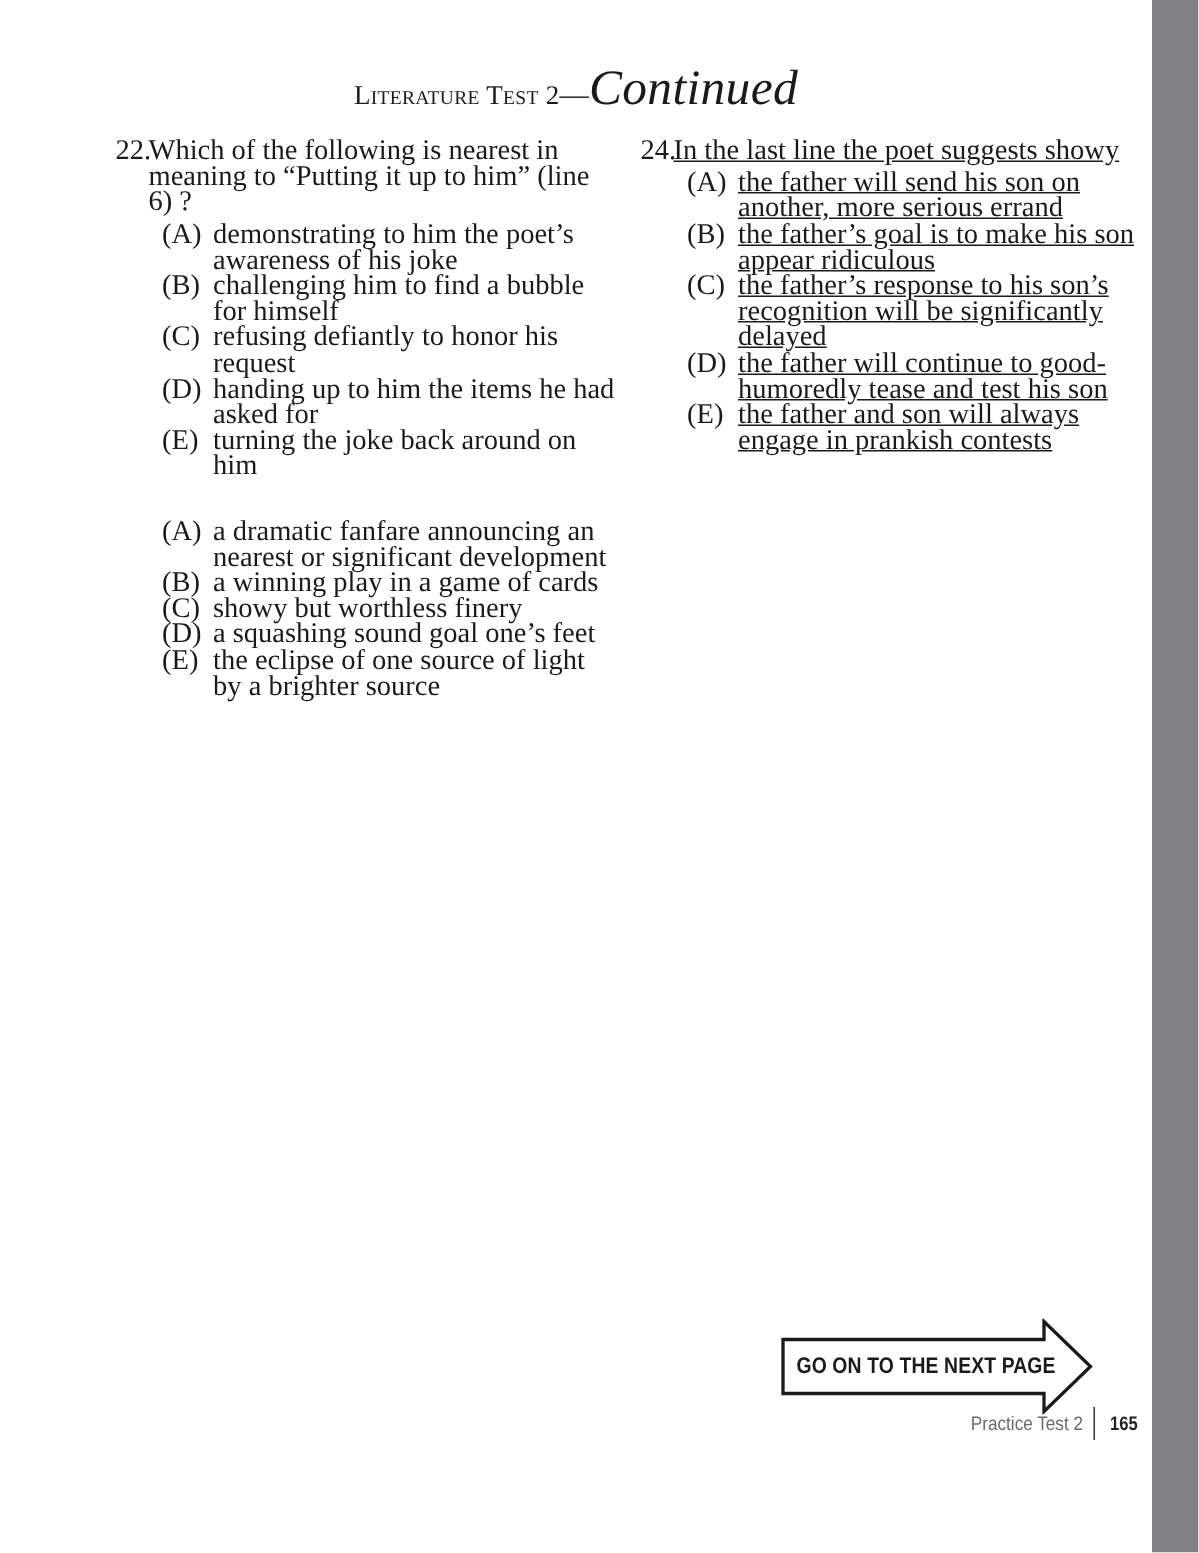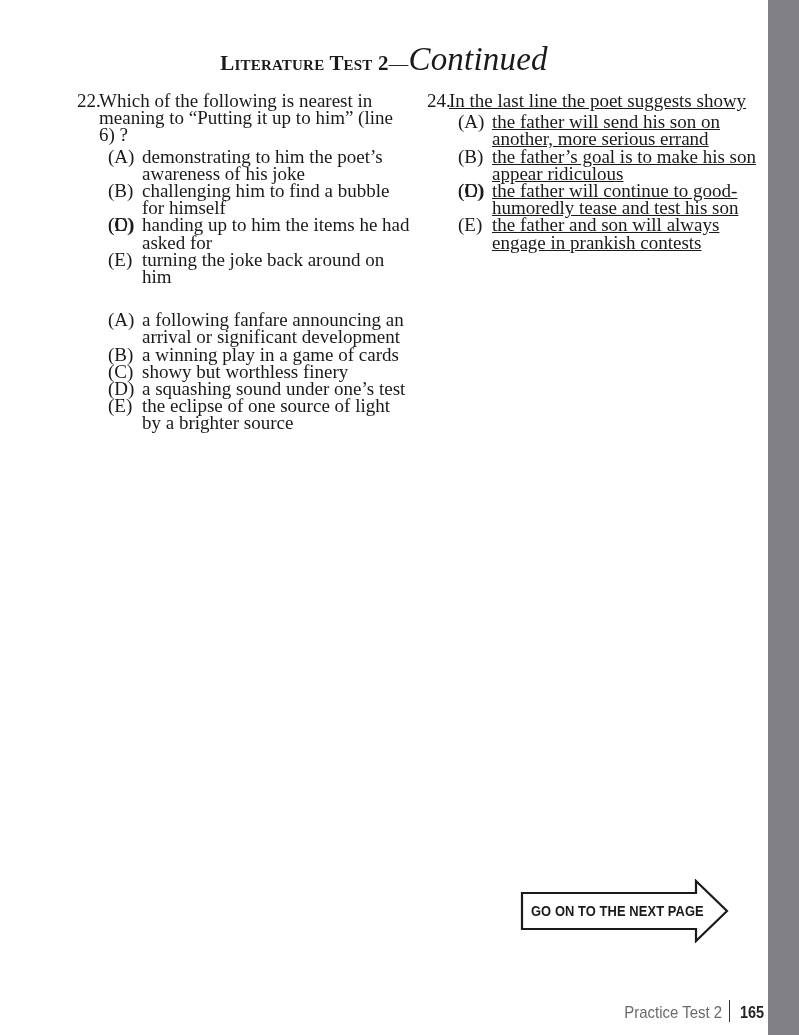--- a/index.html
+++ b/index.html
@@ -10,21 +10,21 @@
     color: #1a1a1a;
   }
   .side-bar {
     position: absolute; left: 768px; top: 0; width: 31px; height: 1035px;
     background: #808086;
   }
   .title {
     position: absolute; left: 0; width: 768px; top: 41px; text-align: center;
     font-size: 19.5px; letter-spacing: 0.2px; color: #1a1a1a;
   }
-  .title .caps { font-weight: bold; font-variant: small-caps; font-size: 21px; }
+  .title .caps { font-weight: normal; font-variant: small-caps; font-size: 18px; }
   .title .cont { font-style: italic; font-size: 33px; }
   .col { position: absolute; font-size: 19px; line-height: 17.2px; }
   .col-left { left: 77px; top: 92px; width: 335px; }
   .col-right { left: 427px; top: 92px; width: 335px; text-decoration: underline; }
   .question { margin-bottom: 0; }
   .q-stem { position: relative; padding-left: 22px; }
   .q-num { position: absolute; left: 0; top: 0; }
   .options { margin-top: 4px; padding-left: 31px; }
   .opt { position: relative; padding-left: 34px; }
   .opt-letter { position: absolute; left: 0; top: 0; }
@@ -32,22 +32,22 @@
   .arrow {
     position: absolute; left: 520px; top: 879px; width: 210px; height: 64px;
   }
   .arrow svg { position: absolute; left: 0; top: 0; }
   .arrow-label {
     position: absolute; left: 11px; top: 23px; font-family: "Liberation Sans", "DejaVu Sans", sans-serif;
     font-weight: bold; font-size: 15px; letter-spacing: 0.1px; color: #1a1a1a;
     transform: scaleX(0.86); transform-origin: left top; white-space: nowrap;
   }
   .footer {
-    position: absolute; top: 1001px; left: 600px; width: 160px; height: 20px;
-    font-family: "Liberation Sans", "DejaVu Sans", sans-serif; font-size: 17px;
+    position: absolute; top: 939px; left: 600px; width: 160px; height: 20px;
+    font-family: "Liberation Sans", "DejaVu Sans", sans-serif; font-size: 13px;
   }
   .footer-label { position: absolute; right: 38px; top: 2px; color: #6a6a6a; transform: scaleX(0.88); transform-origin: right top; white-space: nowrap; }
   .footer-divider { position: absolute; left: 129px; top: -1px; width: 1px; height: 22px; background: #333; }
   .footer-page { position: absolute; left: 140px; top: 2px; font-weight: bold; color: #222; transform: scaleX(0.85); transform-origin: left top; }
 </style>
 </head>
 <body>
 
 <div class="side-bar"></div>
 
@@ -57,49 +57,49 @@
 
 <div class="col col-left">
   <div class="question">
     <div class="q-stem">
       <span class="q-num">22.</span>
       <span>Which of the following is nearest in meaning to “Putting it up to him” (line 6) ?</span>
     </div>
     <div class="options">
       <div class="opt"><span class="opt-letter">(A)</span><span>demonstrating to him the poet’s awareness of his joke</span></div>
       <div class="opt"><span class="opt-letter">(B)</span><span>challenging him to find a bubble for himself</span></div>
-      <div class="opt"><span class="opt-letter">(C)</span></div>
+      <div class="opt"><span class="opt-letter">(C)</span><span>refusing defiantly to honor his request</span></div>
       <div class="opt"><span class="opt-letter">(D)</span><span>handing up to him the items he had asked for</span></div>
       <div class="opt"><span class="opt-letter">(E)</span><span>turning the joke back around on him</span></div>
     </div>
   </div>
 
   <div class="gap"></div>
 
   <div class="question">
     <div class="options">
-      <div class="opt"><span class="opt-letter">(A)</span><span>a following fanfare announcing an arrival or significant development</span></div>
+      <div class="opt"><span class="opt-letter">(A)</span><span>a dramatic fanfare announcing an nearest or significant development</span></div>
       <div class="opt"><span class="opt-letter">(B)</span><span>a winning play in a game of cards</span></div>
       <div class="opt"><span class="opt-letter">(C)</span><span>showy but worthless finery</span></div>
-      <div class="opt"><span class="opt-letter">(D)</span><span>a squashing sound under one’s test</span></div>
+      <div class="opt"><span class="opt-letter">(D)</span><span>a squashing sound goal one’s feet</span></div>
       <div class="opt"><span class="opt-letter">(E)</span><span>the eclipse of one source of light by a brighter source</span></div>
     </div>
   </div>
 </div>
 
 <div class="col col-right">
   <div class="question">
     <div class="q-stem">
       <span class="q-num">24.</span>
       <span>In the last line the poet suggests showy</span>
     </div>
     <div class="options">
       <div class="opt"><span class="opt-letter">(A)</span><span>the father will send his son on another, more serious errand</span></div>
       <div class="opt"><span class="opt-letter">(B)</span><span>the father’s goal is to make his son appear ridiculous</span></div>
-      <div class="opt"><span class="opt-letter">(C)</span></div>
+      <div class="opt"><span class="opt-letter">(C)</span><span>the father’s response to his son’s recognition will be significantly delayed</span></div>
       <div class="opt"><span class="opt-letter">(D)</span><span>the father will continue to good-humoredly tease and test his son</span></div>
       <div class="opt"><span class="opt-letter">(E)</span><span>the father and son will always engage in prankish contests</span></div>
     </div>
   </div>
 </div>
 
 <div class="arrow">
   <svg width="210" height="64" viewBox="0 0 210 64">
     <polygon points="2,14 176,14 176,2 207,32 176,62 176,50 2,50" fill="#ffffff" stroke="#1a1a1a" stroke-width="2.2" stroke-linejoin="miter"></polygon>
   </svg>

